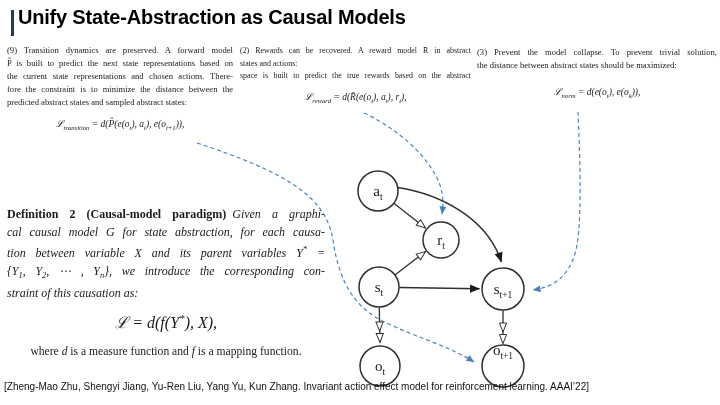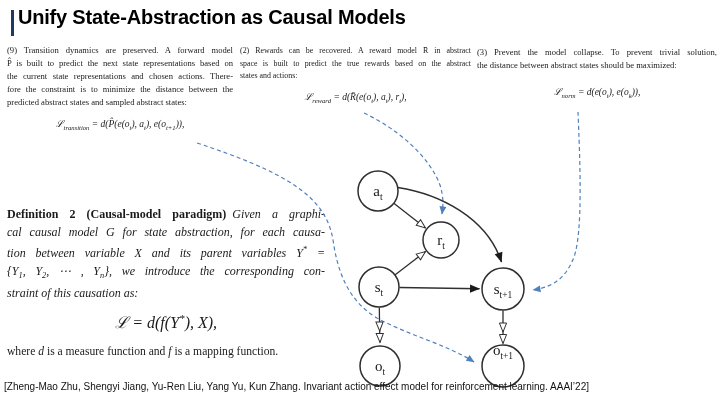--- a/index.html
+++ b/index.html
@@ -17,21 +17,21 @@
   .formula{font-style:italic;text-align:center;white-space:nowrap;}
   .col1 .formula{margin-top:9px;font-size:9.5px;}
   .col2 .formula{margin-top:8px;font-size:9.5px;}
   .col3 .formula{margin-top:14px;font-size:9.5px;}
   .formula sub,.jline sub{font-size:70%;}
   .formula sup,.jline sup{font-size:70%;}
   .definition{position:absolute;left:7px;top:206px;width:318px;font-size:12px;line-height:17.6px;
               font-style:italic;}
   .definition .dhead{font-style:normal;font-weight:bold;}
   .def-formula{margin-top:8px;font-size:16px;}
-  .def-footer{margin-top:11px;font-style:normal;font-size:11.6px;}
+  .def-footer{margin-top:11px;font-style:normal;font-size:11.6px;text-align:center;}
   .def-footer i, .jline i{font-style:italic;}
   .graph-svg{position:absolute;left:0;top:0;width:720px;height:405px;}
   .node-label{position:absolute;width:50px;text-align:center;font-family:"Liberation Serif",serif;
               font-size:15px;line-height:20px;color:#1a1a1a;}
   .node-label sub{font-size:9.5px;}
   .citation{position:absolute;left:4px;top:381px;font-family:"Liberation Sans",sans-serif;
             font-size:10px;color:#111;white-space:nowrap;}
 </style>
 </head>
 <body>
@@ -45,22 +45,22 @@
     <div class="jline">(9) Transition dynamics are preserved.  A forward model</div>
     <div class="jline">P̂ is built to predict the next state representations based on</div>
     <div class="jline">the current state representations and chosen actions. There-</div>
     <div class="jline">fore the constraint is to minimize the distance between the</div>
     <div class="jline last">predicted abstract states and sampled abstract states:</div>
     <div class="formula">ℒ<sub>transition</sub> = d(P̂(e(o<sub>t</sub>), a<sub>t</sub>), e(o<sub>t+1</sub>)),</div>
   </section>
 
   <section class="col col2">
     <div class="jline">(2) Rewards can be recovered.  A reward model R̄ in abstract</div>
+    <div class="jline last">states and actions:</div>
     <div class="jline">space is built to predict the true rewards based on the abstract</div>
-    <div class="jline last">states and actions:</div>
     <div class="formula">ℒ<sub>reward</sub> = d(R̄(e(o<sub>t</sub>), a<sub>t</sub>), r<sub>t</sub>),</div>
   </section>
 
   <section class="col col3">
     <div class="jline">(3) Prevent the model collapse.  To prevent trivial solution,</div>
     <div class="jline last">the distance between abstract states should be maximized:</div>
     <div class="formula">ℒ<sub>norm</sub> = d(e(o<sub>t</sub>), e(o<sub>k</sub>)),</div>
   </section>
 
   <section class="definition">

